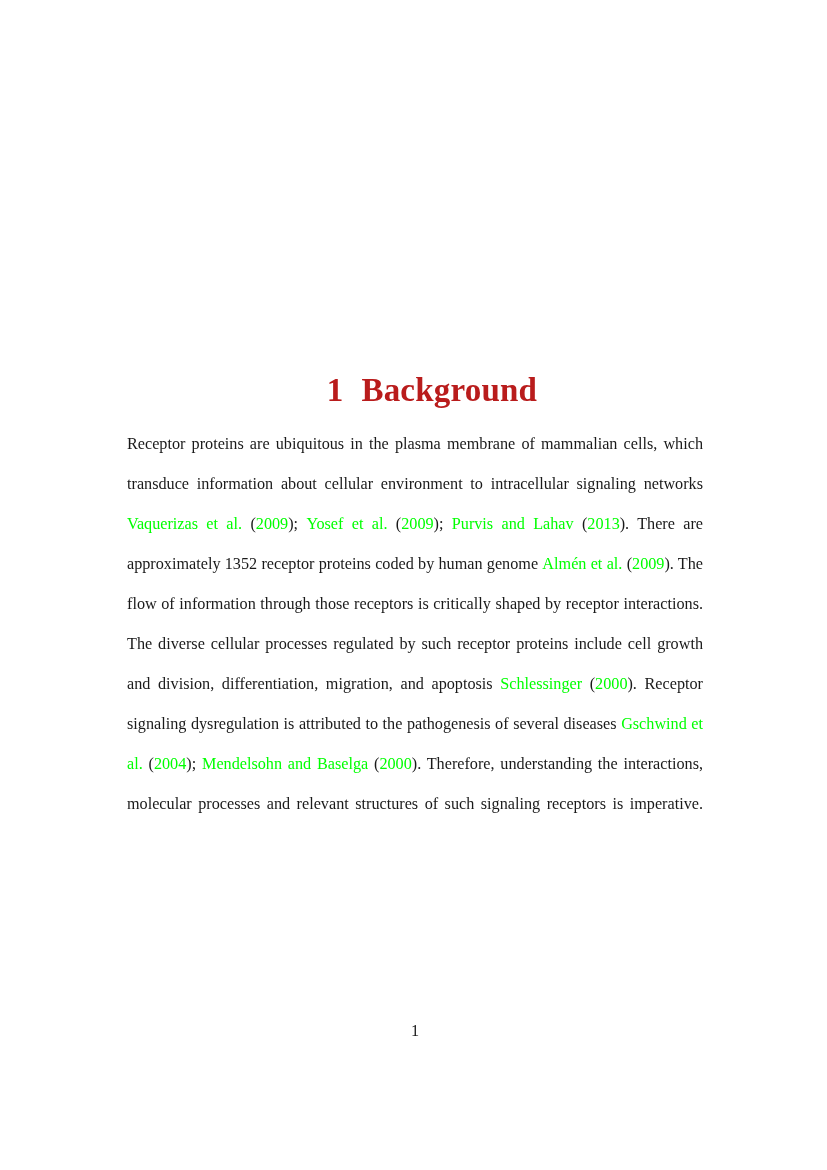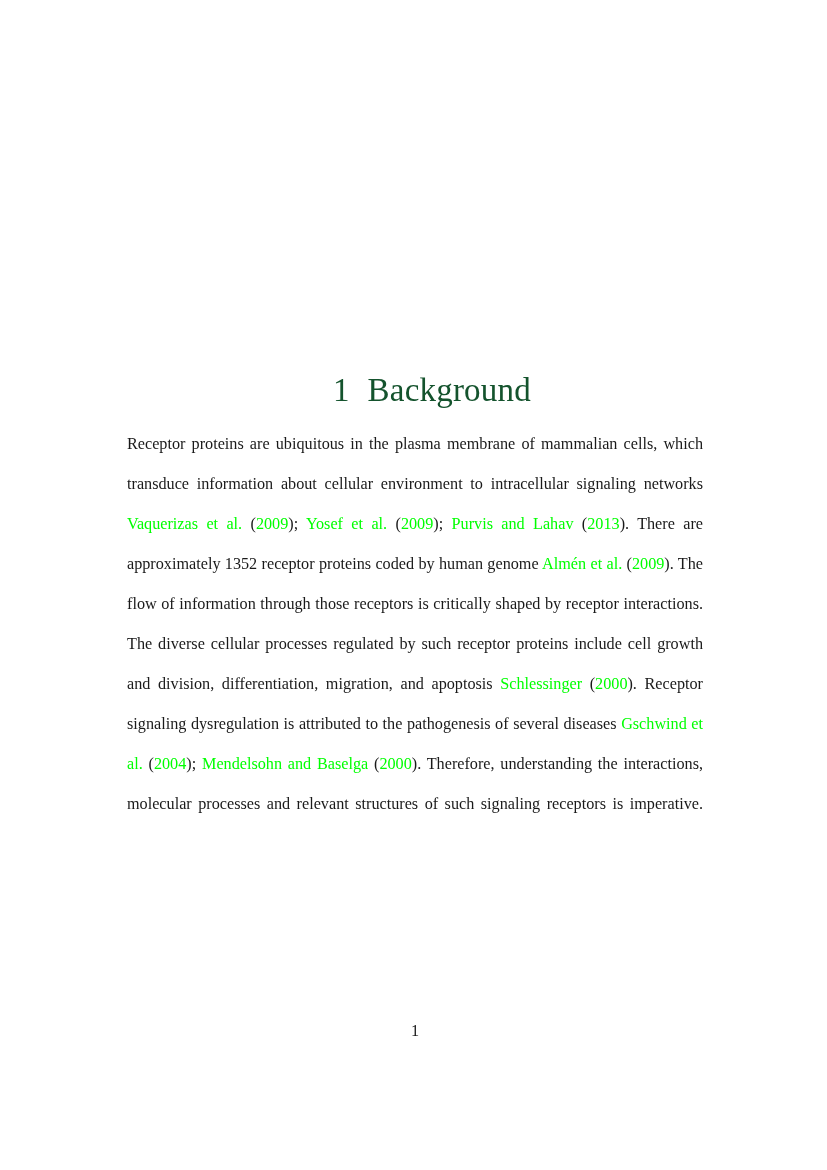--- a/index.html
+++ b/index.html
@@ -23,24 +23,24 @@
   }
 
   
   .section-heading {
     position: absolute;
     left: 127px;
     top: 309px;
     width: 576px;
     text-align: center;
     font-size: 33px;
-    font-weight: normal;
+    font-weight: bold;
     line-height: 1.2;
     letter-spacing: 0.2px;
-    color: #14532d;
+    color: #b91c1c;
     white-space: pre;
   }
   .section-heading .sec-num {
     margin-right: 18px;
   }
 
   
   .body-block {
     position: absolute;
     left: 127px;
@@ -65,20 +65,21 @@
   
   p.para:after {
     content: "";
     display: inline-block;
     width: 100%;
   }
 
   
   .cite {
     color: #00ff00;
+    font-family: Liberation Serif, serif;
   }
   .cite-year {
     color: #00ff00;
     margin-top: 46px;
   }
   .paren {
     color: #1a1a1a;
   }
 
   

